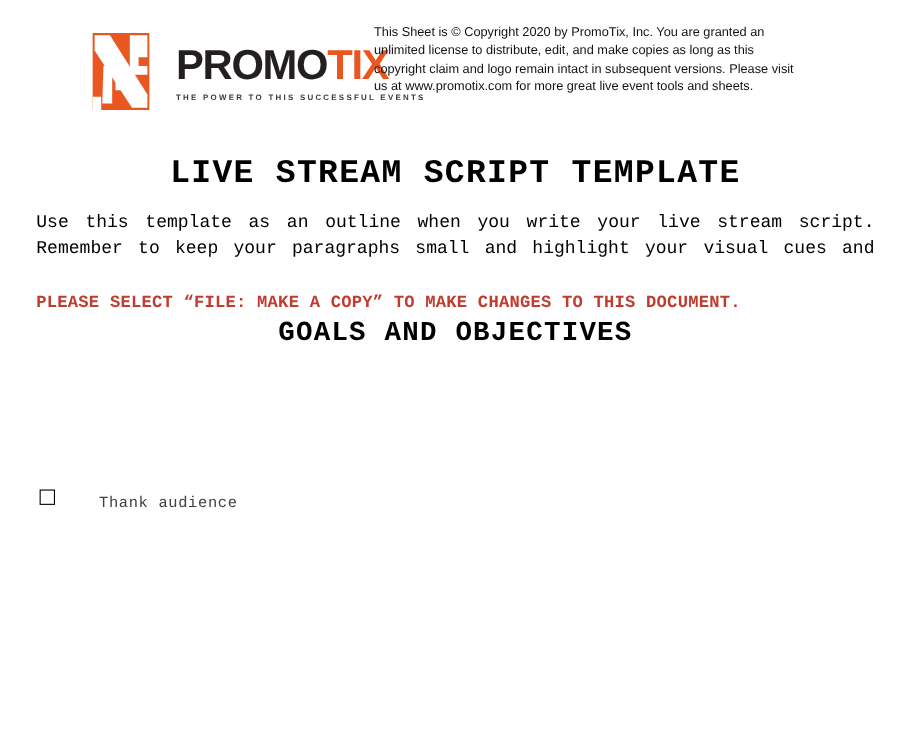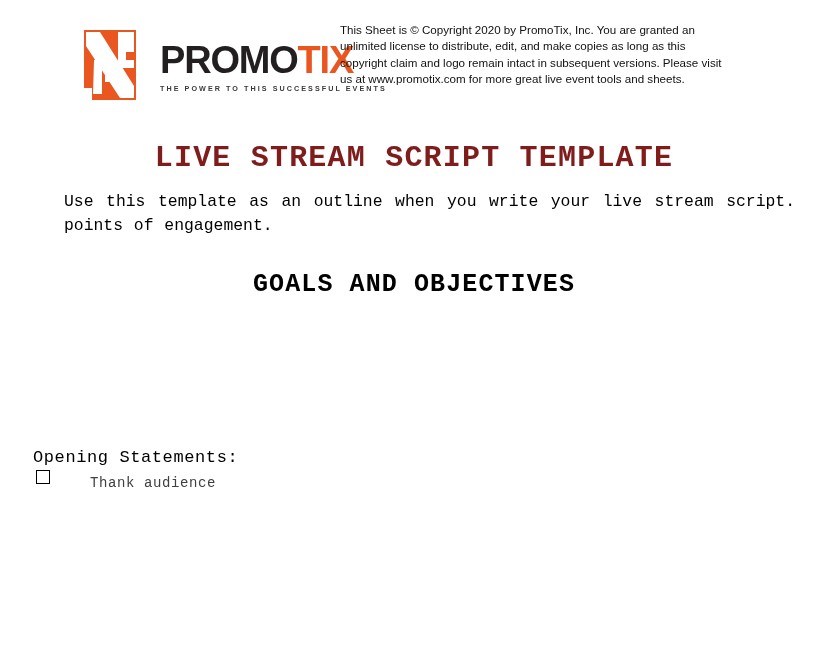--- a/index.html
+++ b/index.html
@@ -99,39 +99,38 @@
   }
 
   .doc-title {
     font-family: "Liberation Mono", "DejaVu Sans Mono", monospace;
     font-weight: bold;
     font-size: 30px;
     line-height: 40px;
     letter-spacing: 1.2px;
     text-align: center;
     margin: 0 0 12px 0;
-    color: #7f1d1d;
+    color: #000000;
   }
 
   .intro-para {
     font-family: "Liberation Mono", "DejaVu Sans Mono", monospace;
     font-size: 16.4px;
     line-height: 24px;
     text-align: justify;
     text-align-last: left;
     margin: 0;
     color: #000;
     word-spacing: 1px;
   }
   .intro-para .ln {
     display: block;
     text-align: justify;
     text-align-last: justify;
     white-space: nowrap;
-    margin-left: 31px;
   }
   .intro-para .ln.last {
     text-align-last: left;
   }
 
   .notice {
     font-family: "Liberation Mono", "DejaVu Sans Mono", monospace;
     font-weight: bold;
     font-size: 15.6px;
     line-height: 22px;
@@ -144,21 +143,21 @@
     font-family: "Liberation Mono", "DejaVu Sans Mono", monospace;
     font-weight: bold;
     font-size: 25px;
     line-height: 34px;
     letter-spacing: 1.1px;
     text-align: center;
     color: #000;
     margin: 0;
   }
 
-  .sec-goals { margin-top: 30px; }
+  .sec-goals { }
 
   .spacer-goals { height: 126px; }
 
   .sec-intro {
     font-family: "DejaVu Sans Mono", "Liberation Mono", monospace;
     font-weight: bold;
     font-size: 25px;
     letter-spacing: 0.4px;
     margin-top: 0;
   }
@@ -233,30 +232,30 @@
     <div class="copyright">This Sheet is © Copyright 2020 by PromoTix, Inc. You are granted an unlimited license to distribute, edit, and make copies as long as this copyright claim and logo remain intact in subsequent versions.  Please visit us at www.promotix.com for more great live event tools and sheets.</div>
 
   </div>
 
   <div class="content">
 
     <h1 class="doc-title">LIVE STREAM SCRIPT TEMPLATE</h1>
 
     <p class="intro-para">
         <span class="ln">Use this template as an outline when you write your live stream script.</span>
-        <span class="ln last">points of engagement.</span>
+        <span class="ln">Remember to keep your paragraphs small and highlight your visual cues and</span>
       </p>
 
+    <p class="notice">PLEASE SELECT “FILE: MAKE A COPY” TO MAKE CHANGES TO THIS DOCUMENT.</p>
 
     <h2 class="section-heading sec-goals">GOALS AND OBJECTIVES</h2>
 
     <div class="spacer-goals"></div>
 
 
-    <p class="subhead">Opening Statements:</p>
 
     <ul class="check-list">
       <li class="check-item">
         <span class="check-box"></span>
         <span class="check-label">Thank audience</span>
       </li>
     </ul>
 
   </div>
 

